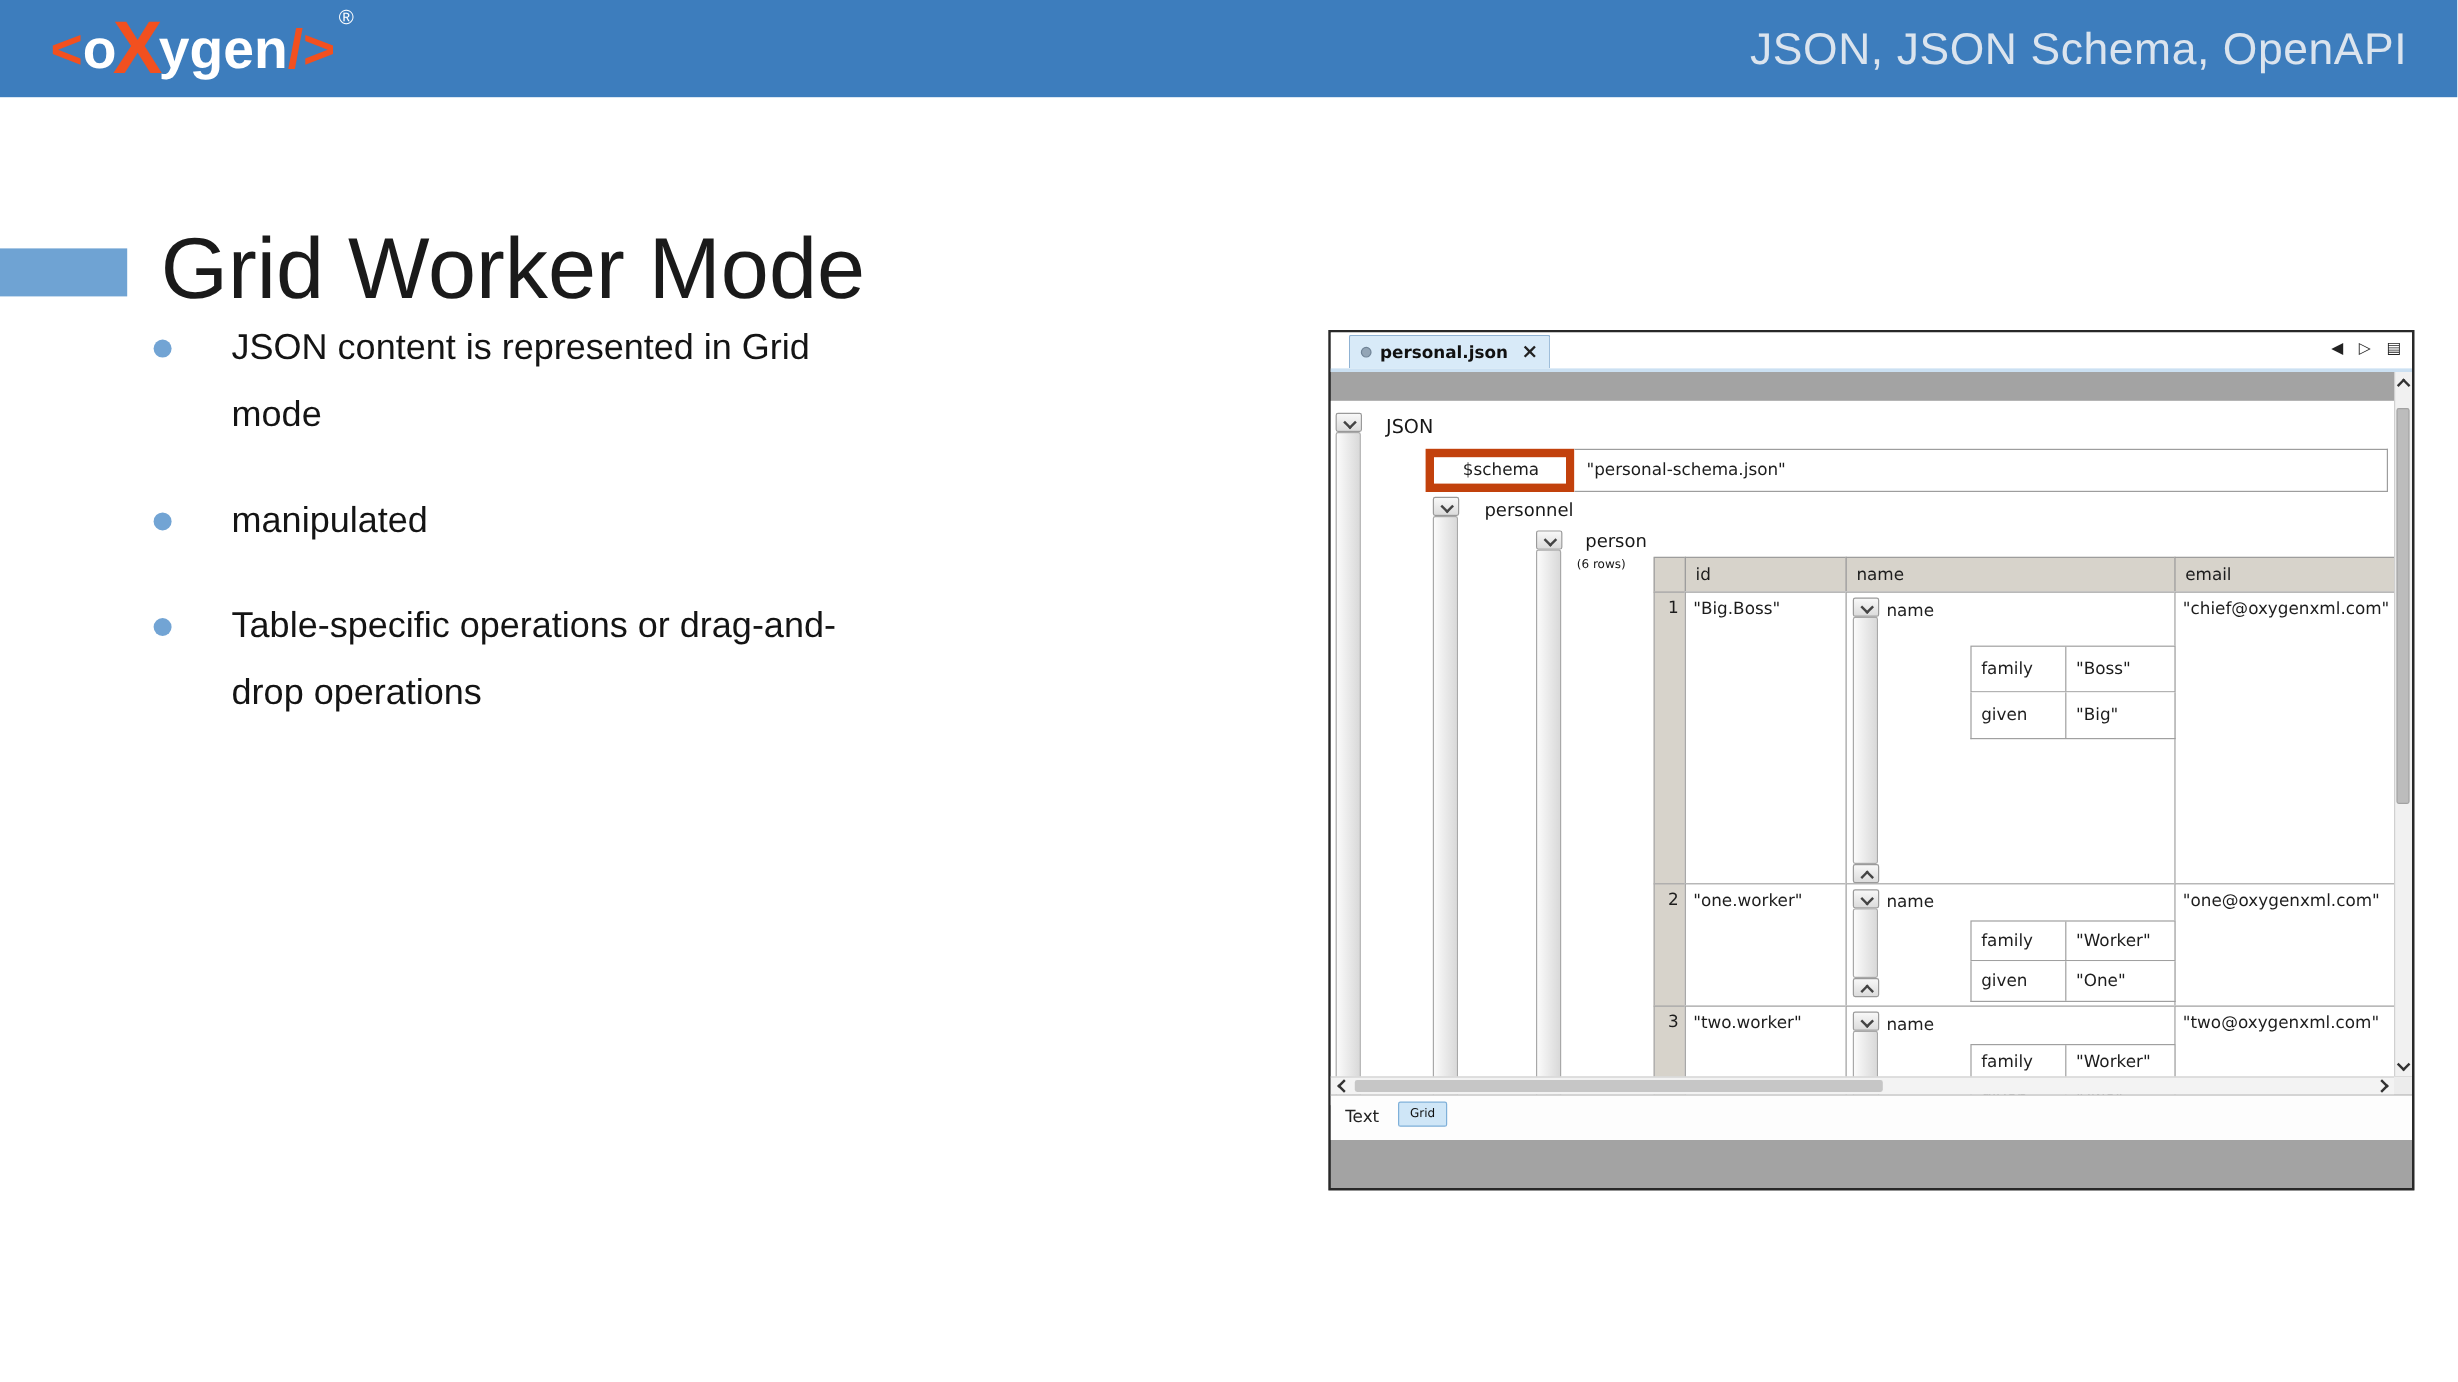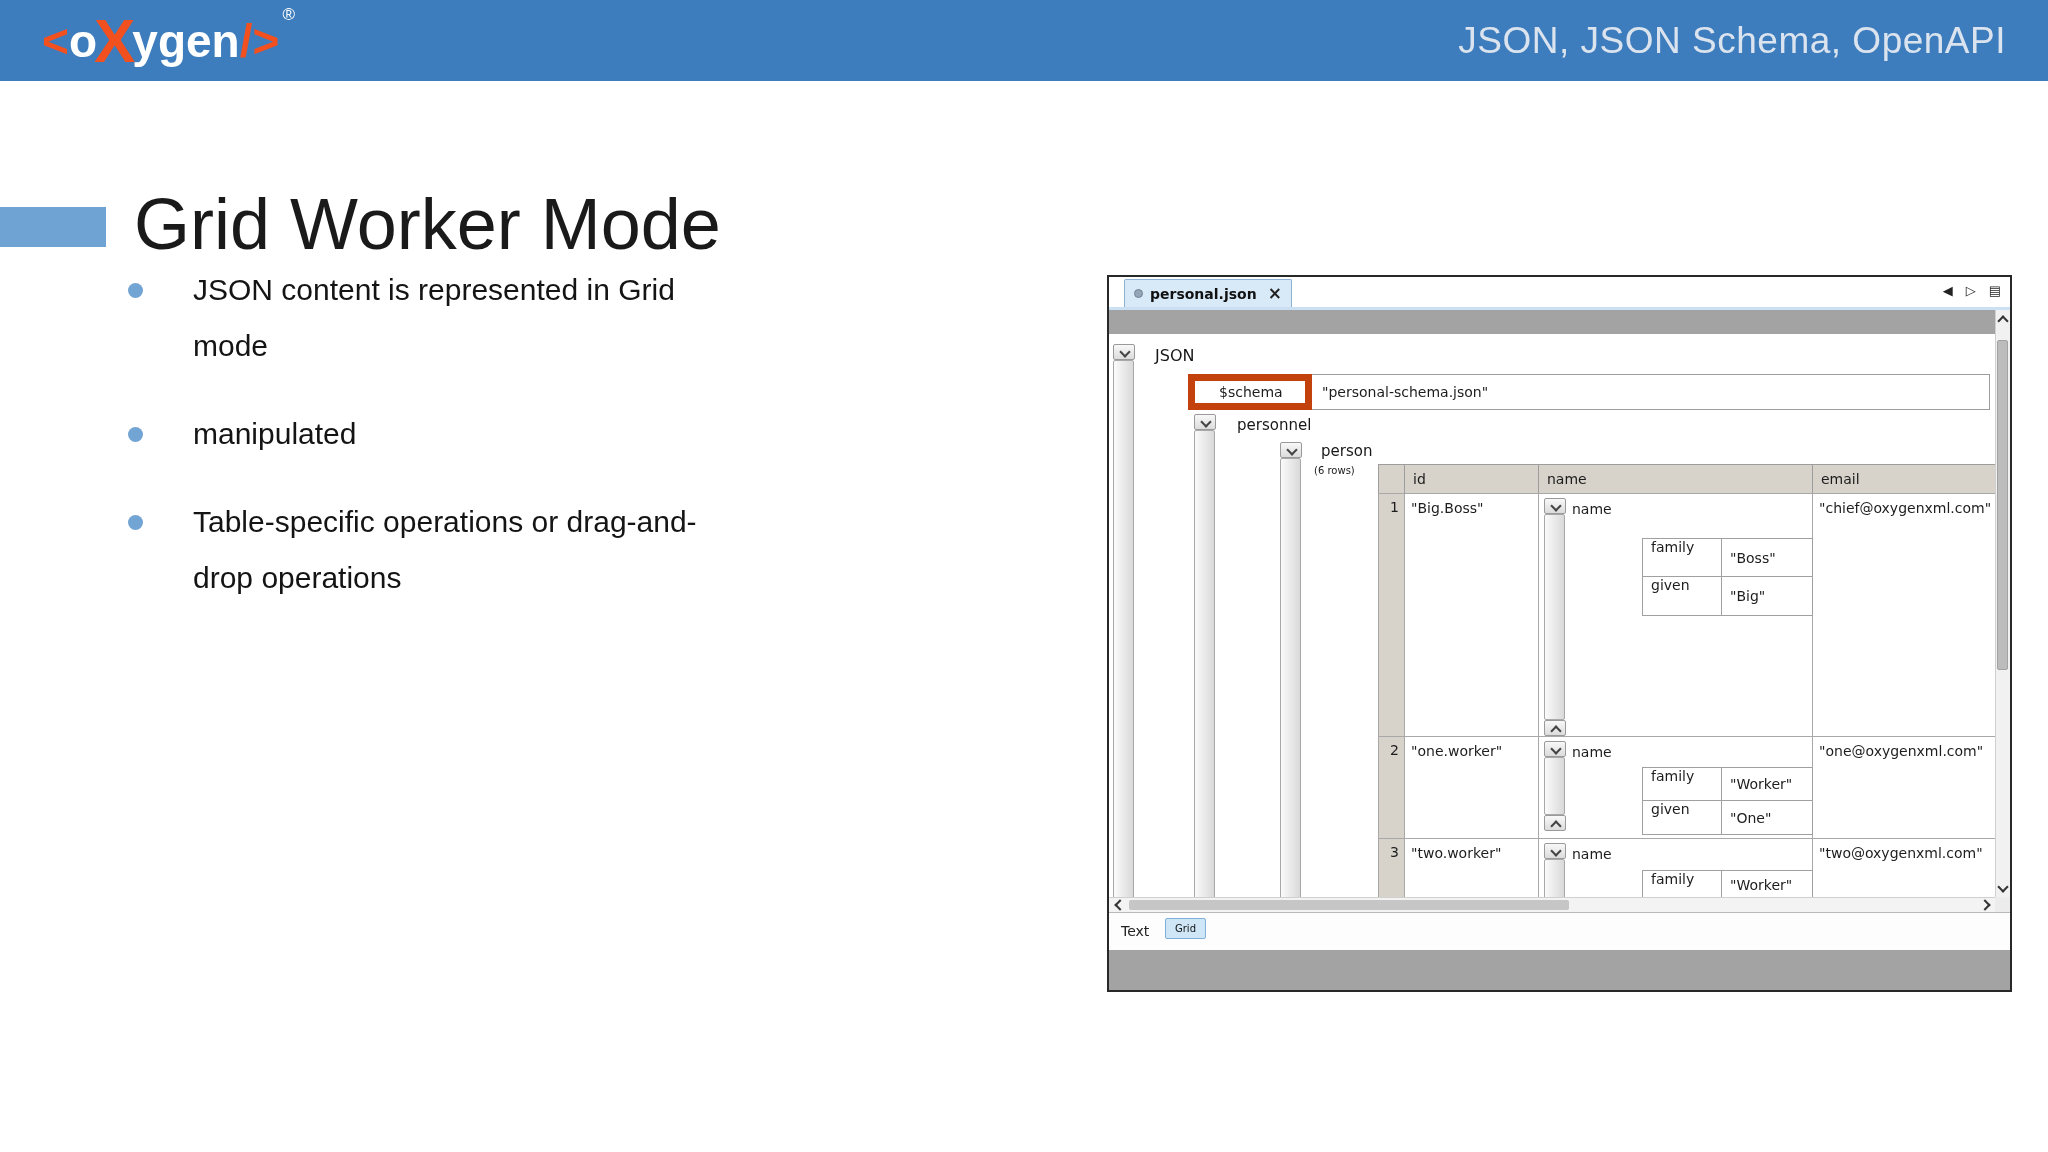--- a/index.html
+++ b/index.html
@@ -106,21 +106,21 @@
   .r3 { top:504px; height:84px; }
 
   .ncell-chev { left:5px; top:4px; }
   .ncell-bar  { left:5px; top:20px; }
   .nb1 { height:206px; } .u1 { left:5px; top:226px; }
   .nb2 { height:58px;  } .u2 { left:5px; top:78px; }
   .nb3 { height:40px;  } .u3 { left:5px; top:60px; }
   .ncell-label { position:absolute; left:33px; top:7px; font-size:14px; }
 
   .ntable { position:absolute; left:533px; width:171px; }
-  .nrow { display:flex; box-sizing:border-box; border:1px solid #a0a0a0; border-top:none; background:#fff; }
+  .nrow { display:flex; box-sizing:border-box; border:1px solid #a0a0a0; border-top:none; background:#fff; align-items:center; }
   .ntable .nrow:first-child { border-top:1px solid #a0a0a0; }
   .nkey { width:78px; box-sizing:border-box; padding-left:8px; }
   .nval { flex:1; box-sizing:border-box; border-left:1px solid #a0a0a0; padding-left:8px; align-self:stretch; display:flex; align-items:center; }
   .nt1 { top:204px; } .nt1 .nrow { height:39px; }
   .nt2 { top:433px; } .nt2 .nrow { height:34px; }
   .nt3 { top:536px; } .nt3 .nrow { height:30px; }
 
   
   .sarr { position:relative; width:12px; height:12px; display:inline-block; }
   .sarr::after { content:""; position:absolute; width:6px; height:6px; border-left:2px solid #333; border-bottom:2px solid #333; }

